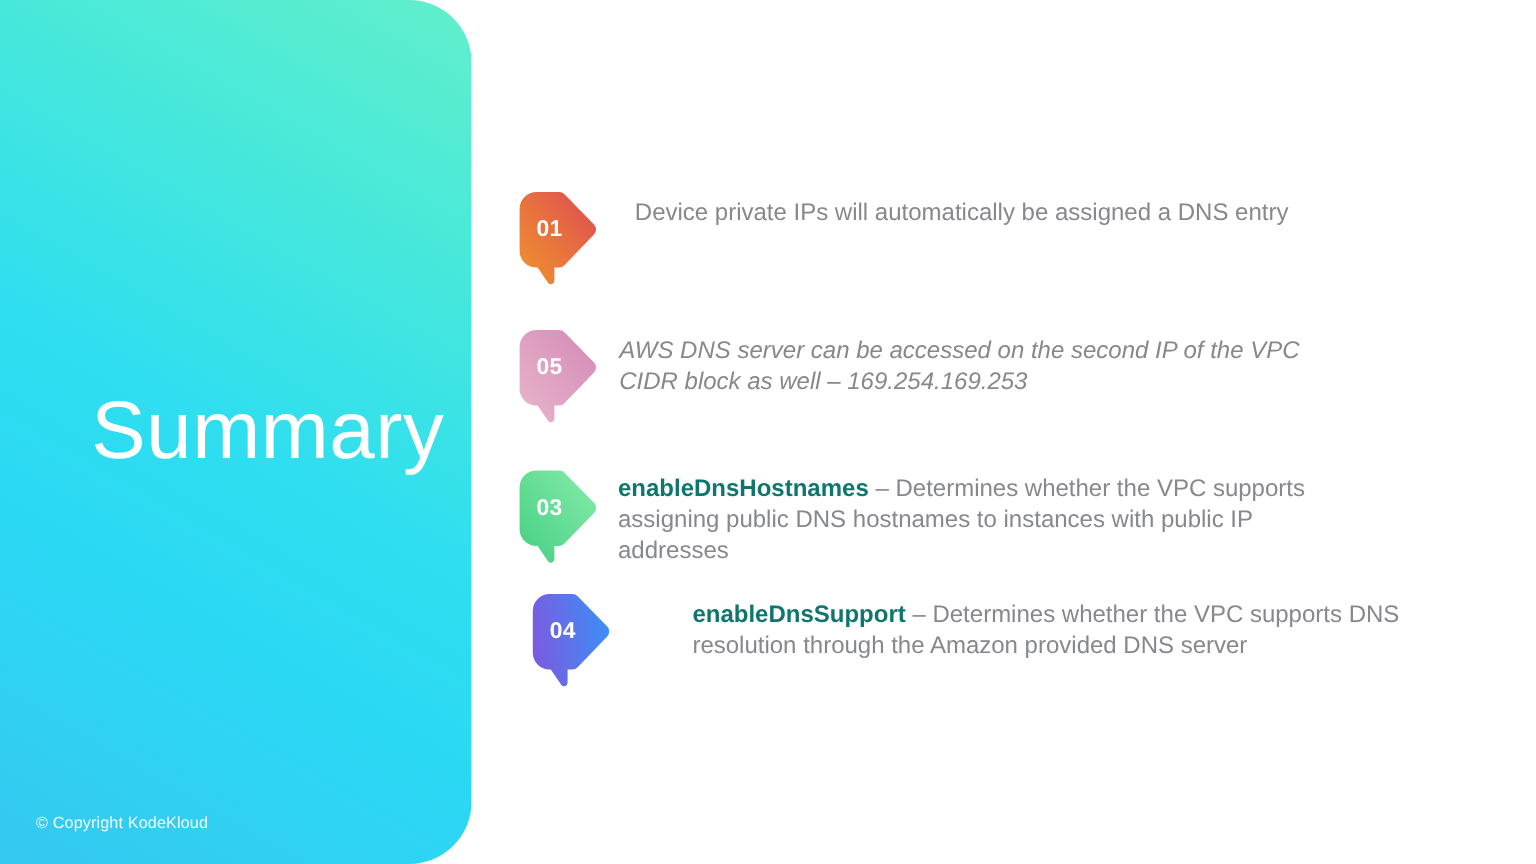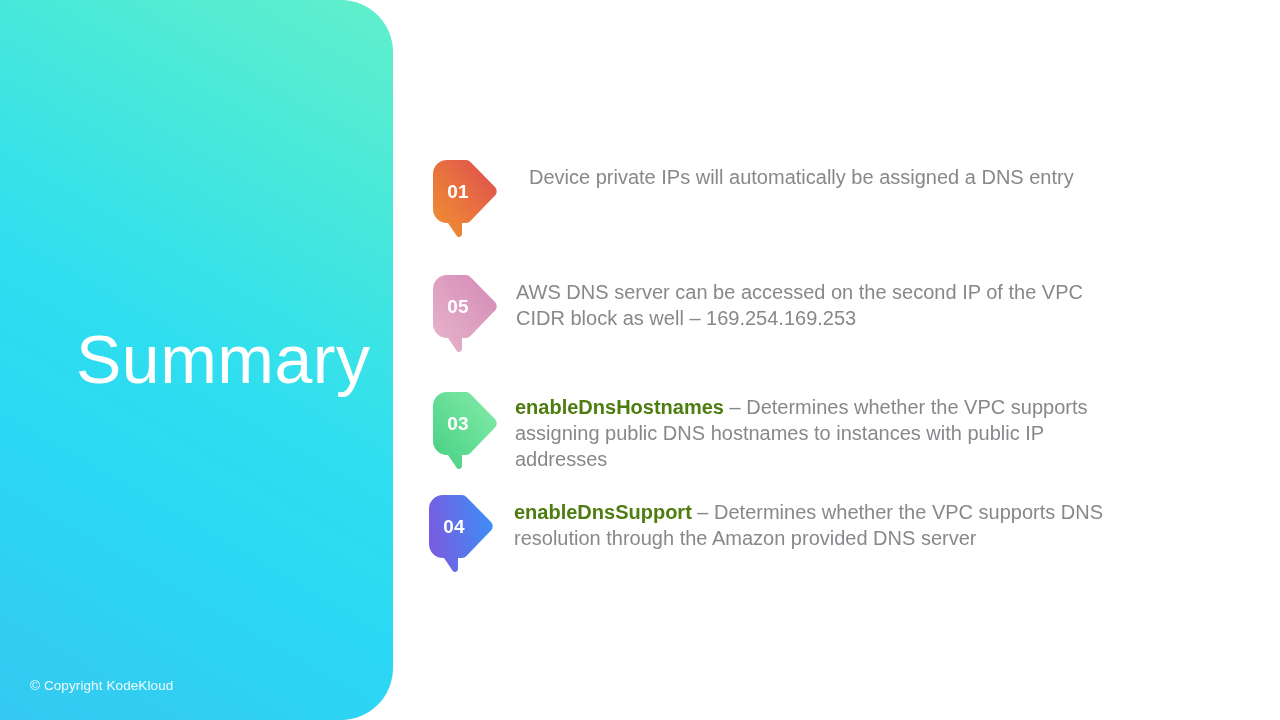--- a/index.html
+++ b/index.html
@@ -99,32 +99,32 @@
   }
 
   .bullet-text {
     font-size: 20px;
     line-height: 26px;
     color: #86888b;
     font-weight: 400;
     padding-top: 6px;
   }
   .bullet-text .term {
-    color: #4d7c0f;
+    color: #0f766e;
     font-weight: 700;
   }
 
   
   #row-1 { left: 39px;  top: 158px; width: 700px; gap: 11px; }
   #row-2 { left: 39px;  top: 273px; width: 720px; }
   #row-3 { left: 39px;  top: 388px; width: 740px; align-items: flex-end; }
-  #row-4 { left: 35px;  top: 493px; width: 750px; }
+  #row-4 { left: 50px;  top: 493px; width: 750px; gap: 48px; }
 
   #row-1 .bullet-text { padding-left: 18px; width: 560px; }
-  #row-2 .bullet-text { padding-left: 16px; width: 600px; }
+  #row-2 .bullet-text { padding-left: 16px; width: 600px; font-style: italic; }
   #row-3 .bullet-text { padding-left: 15px; width: 620px; }
   #row-4 .bullet-text { padding-left: 18px; width: 620px; }
 </style>
 </head>
 <body>
 
 <div id="left-panel">
   <div id="panel-title">Summary</div>
   <div id="copyright">© Copyright KodeKloud</div>
 </div>

